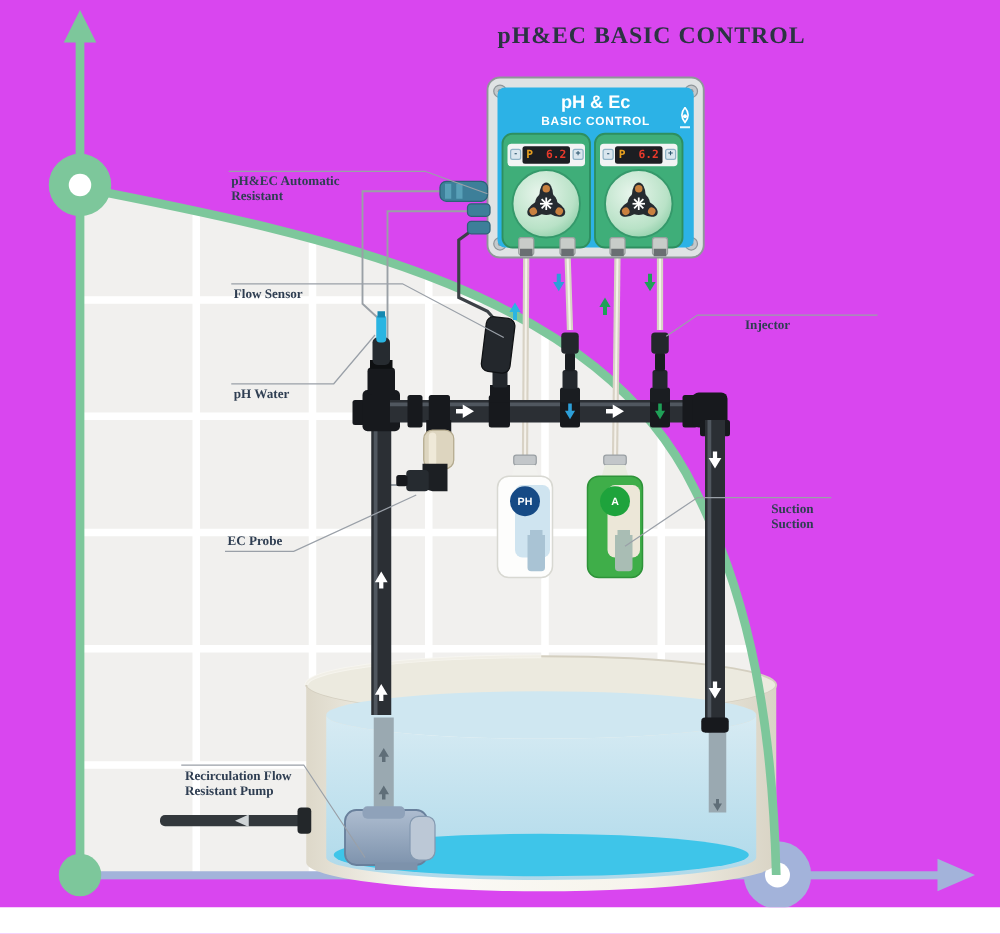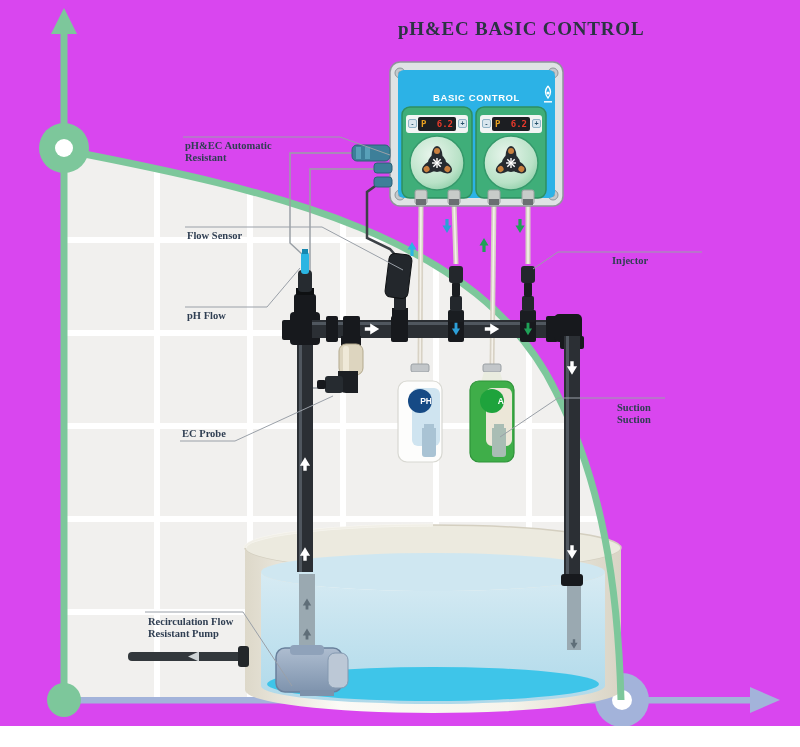--- a/index.html
+++ b/index.html
@@ -15,21 +15,21 @@
   .ctl-sub{position:absolute;left:398px;top:92px;width:157px;text-align:center;color:#ffffff;
            font-family:"Liberation Sans",sans-serif;font-weight:bold;font-size:9.5px;letter-spacing:.6px;}
   .pump-display{position:absolute;top:117px;width:38px;height:14px;background:#1c1e22;border-radius:2px;
                 display:flex;align-items:center;justify-content:space-between;padding:0 3px;box-sizing:border-box;
                 font-family:"DejaVu Sans Mono",monospace;font-size:9px;font-weight:bold;}
   .disp-mode{color:#e8a020;}
   .disp-val{color:#e8392b;}
   .pump-btn{position:absolute;top:119px;width:9px;height:9px;background:#d9e6ee;border:1px solid #8fb3c6;
             border-radius:2px;box-sizing:border-box;color:#27526b;font-family:"Liberation Sans",sans-serif;
             font-size:7px;font-weight:bold;line-height:7px;text-align:center;}
-  .badge{position:absolute;top:395.5px;width:24px;text-align:right;color:#ffffff;
+  .badge{position:absolute;top:395.5px;width:24px;text-align:center;color:#ffffff;
          font-family:"Liberation Sans",sans-serif;font-weight:bold;font-size:8.5px;}
 </style>
 </head>
 <body>
 
 <div id="stage">
 
 <svg width="800" height="747" viewBox="0 0 800 747">
   <defs>
     <clipPath id="curveClip">
@@ -321,32 +321,33 @@
   </g>
 </svg>
 
 <div class="title">pH&amp;EC BASIC CONTROL</div>
 
 <div class="txt" style="left:185px;top:140px;">
   <span>pH&amp;EC Automatic</span><br>
   <span>Resistant</span>
 </div>
 <div class="txt" style="left:187px;top:230px;text-align:center;">Flow Sensor</div>
-<div class="txt" style="left:187px;top:310px;">pH Flow</div>
+<div class="txt" style="left:187px;top:310px;">pH Water</div>
 <div class="txt" style="left:182px;top:428px;">EC Probe</div>
-<div class="txt" style="left:612px;top:255px;">Injector</div>
+<div class="txt" style="left:596px;top:255px;">Injector</div>
 <div class="txt" style="left:617px;top:402px;">
   <span>Suction</span><br>
   <span>Suction</span>
 </div>
 <div class="txt" style="left:148px;top:616px;">
   <span>Recirculation Flow</span><br>
   <span>Resistant Pump</span>
 </div>
 
+<div class="ctl-name">pH &amp; Ec</div>
 <div class="ctl-sub">BASIC CONTROL</div>
 
 <div class="pump-display" style="left:418px;">
   <span class="disp-mode">P</span>
   <span class="disp-val">6.2</span>
 </div>
 <div class="pump-btn" style="left:408px;">-</div>
 <div class="pump-btn" style="left:458px;">+</div>
 
 <div class="pump-display" style="left:492px;">

